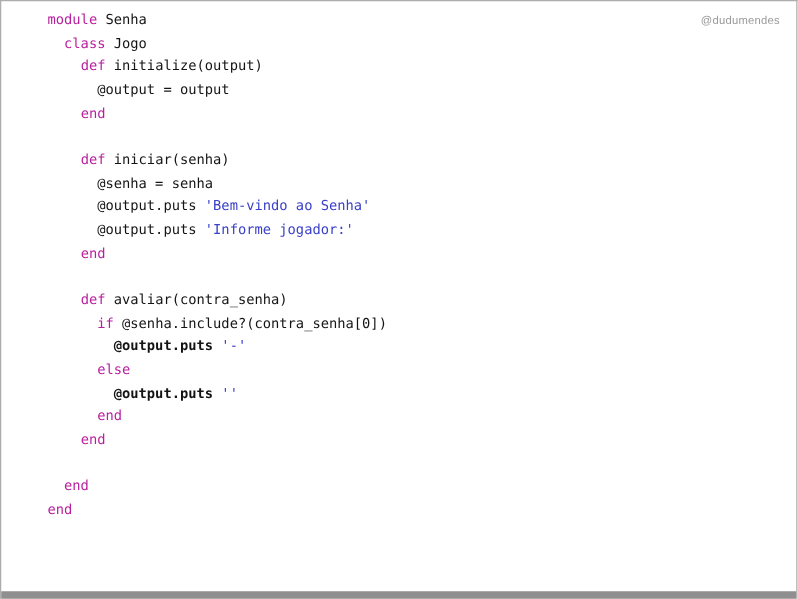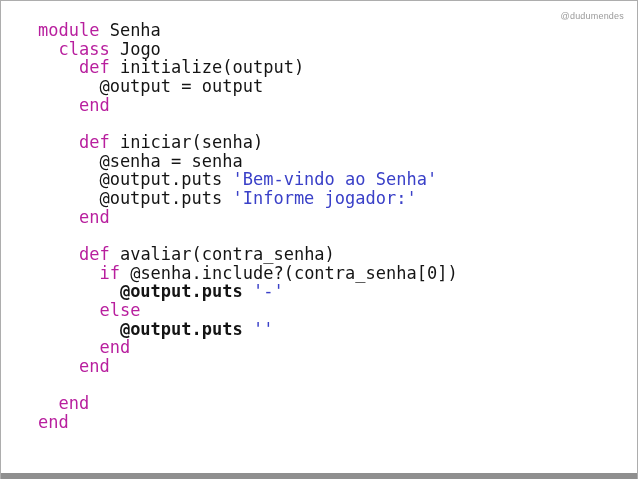--- a/index.html
+++ b/index.html
@@ -30,24 +30,24 @@
   .watermark{
     position:absolute;
     top:10px;right:13px;
     font-family:"Liberation Sans","DejaVu Sans",sans-serif;
     font-size:9px;
     letter-spacing:0.2px;
     color:var(--wm);
   }
   pre.code{
     position:absolute;
-    top:20px;left:37px;
+    top:6px;left:37px;
     margin:0;
     font-family:"DejaVu Sans Mono","Liberation Mono",monospace;
-    font-size:17px;
+    font-size:11px;
     line-height:18.67px;
     color:var(--plain);
   }
   .line{
     height:18.67px;
     white-space:pre;
   }
   .tok-kw{color:var(--kw);}
   .tok-str{color:var(--str);}
   .tok-bold{color:var(--plain);font-weight:bold;}

